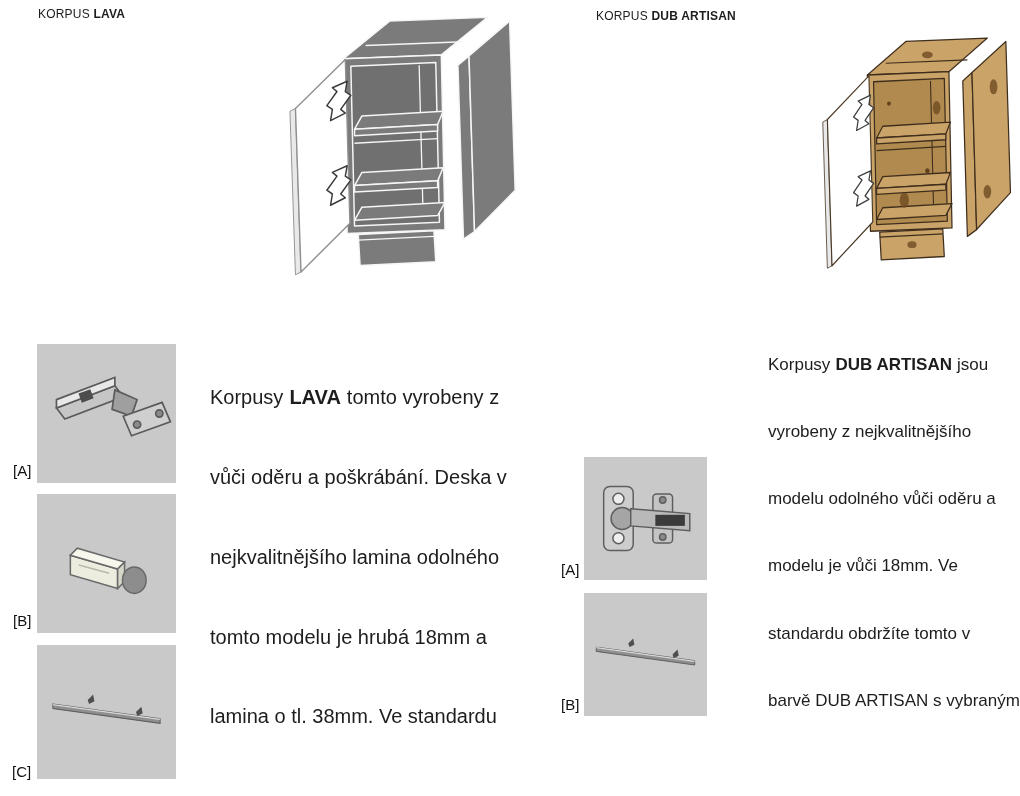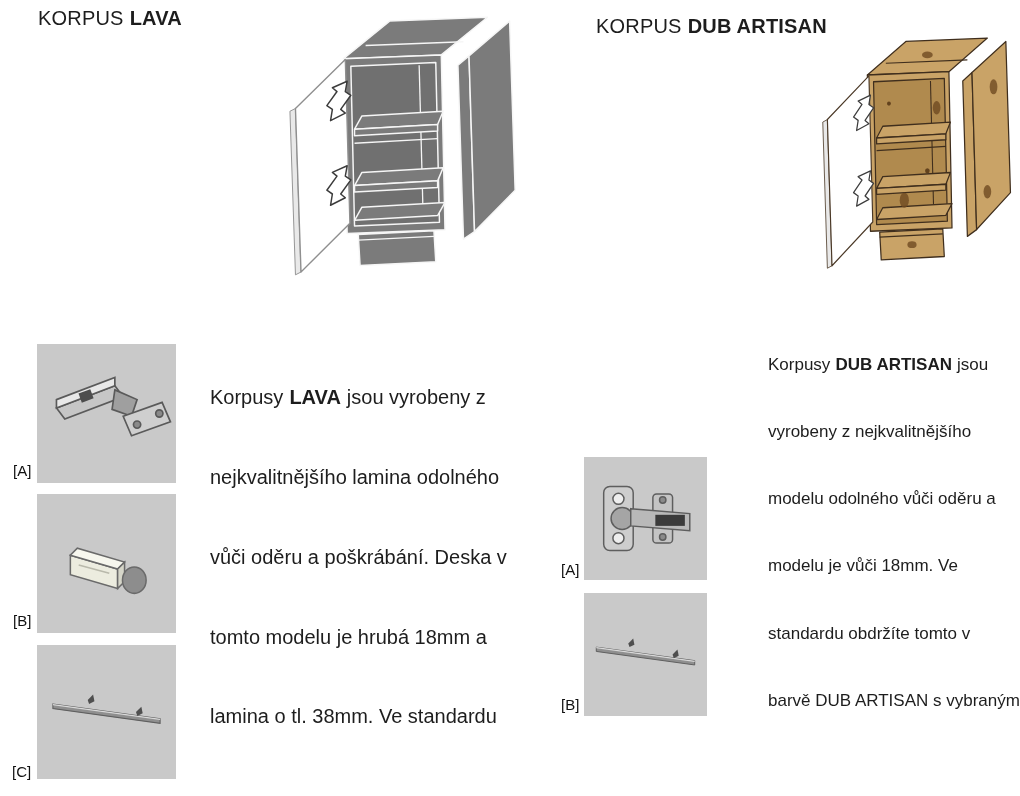--- a/index.html
+++ b/index.html
@@ -8,21 +8,21 @@
     --lava-body:#7b7b7b; --lava-line:#f6f6f6;
     --wood-body:#c9a367; --wood-line:#3f2e1d; --wood-knot:#6f4a22;
     --door-white:#ffffff;
   }
   .page{
     position:relative; width:1020px; height:796px; background:#fff;
     font-family:"Liberation Sans", sans-serif; color:var(--text);
     overflow:hidden;
   }
   .abs{position:absolute;}
-  .title{font-size:20px; letter-spacing:.2px; white-space:pre; color:var(--text);}
+  .title{font-size:12px; letter-spacing:.2px; white-space:pre; color:var(--text);}
   .title b{font-weight:700;}
   .sp{margin-left:.30em;}
   .textblock{white-space:pre; color:var(--text);}
   .tb-left{left:210px; top:331px; width:335px; font-size:20px; line-height:26.6px;}
   .tb-right{left:768px; top:309px; width:252px; font-size:17px; line-height:22.4px;}
   .pline{white-space:pre;}
   .abox{background:var(--accessory-box-bg);}
   .abox svg{position:absolute; inset:0; width:100%; height:100%;}
   .imglabel{font-size:15px; color:#111; line-height:16px;}
 
@@ -117,35 +117,35 @@
     <svg viewBox="0 0 100 100">
       <polygon points="10,44 90,55 90,58.5 10,47.5" fill="#8f8f8f" stroke="#5f5f5f" stroke-width="0.8"></polygon>
       <polygon points="10,44 90,55 90,56 10,45" fill="#d9d9d9"></polygon>
       <polygon points="36,41 40,37 41,42 37,44" fill="#4f4f4f"></polygon>
       <polygon points="72,50 76,46 77,51 73,53" fill="#4f4f4f"></polygon>
     </svg>
   </div>
   <div class="abs imglabel" style="left:12px;top:764px;">[C]</div>
 
   <div class="abs textblock tb-left">
-    <div class="pline"><span>Korpusy</span><b class="sp">LAVA</b><span class="sp">jsou vyrobeny z</span></div>
+    <div class="pline"><span>Korpusy</span><b class="sp">LAVA</b><span class="sp">tomto vyrobeny z</span></div>
+    <div class="pline">vůči oděru a poškrábání. Deska v</div>
     <div class="pline">nejkvalitnějšího lamina odolného</div>
-    <div class="pline">vůči oděru a poškrábání. Deska v</div>
     <div class="pline">tomto modelu je hrubá 18mm a</div>
     <div class="pline">lamina o tl. 38mm. Ve standardu</div>
     
     
     
     
     
     
     
   </div>
 
-  <div class="abs title" style="left:596px;top:15px;"><span>KORPUS</span><b class="sp">DUB ARTISAN</b></div>
+  <div class="abs title" style="left:596px;top:9px;"><span>KORPUS</span><b class="sp">DUB ARTISAN</b></div>
 
   <svg class="abs cab cab--wood" style="left:812px;top:28px;width:200px;height:252px;" viewBox="0 0 260 300" preserveAspectRatio="none">
     <g>
       <polygon class="f" points="196,63 208,53 214,240 202,248"></polygon>
       <polygon class="f" points="208,53 252,16 258,196 214,240"></polygon>
       <polygon class="f" points="72,56 178,52 228,12 122,16"></polygon>
       <polyline class="l" points="96,42 202,38"></polyline>
       <polygon class="f" points="72,56 178,52 182,238 76,242"></polygon>
       <polygon class="fi" points="80,64 172,60 176,230 84,234"></polygon>
       <polyline class="l" points="154,63 158,212"></polyline>

